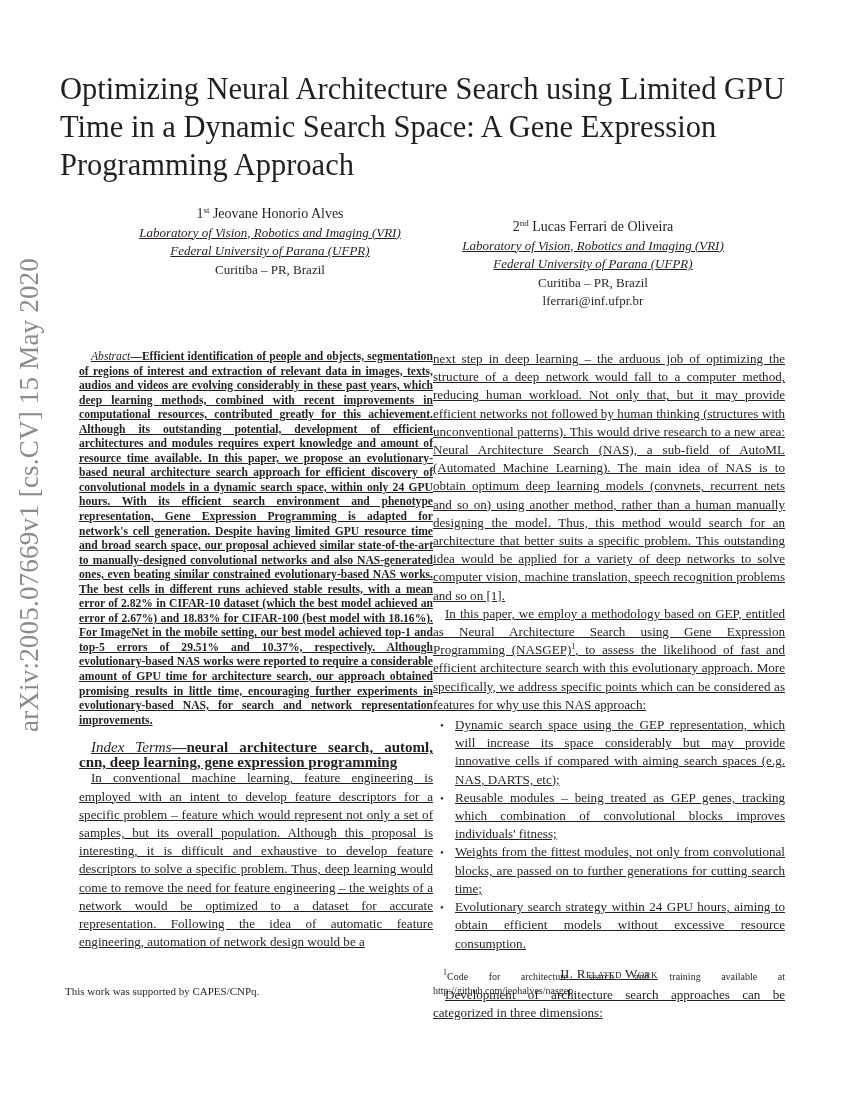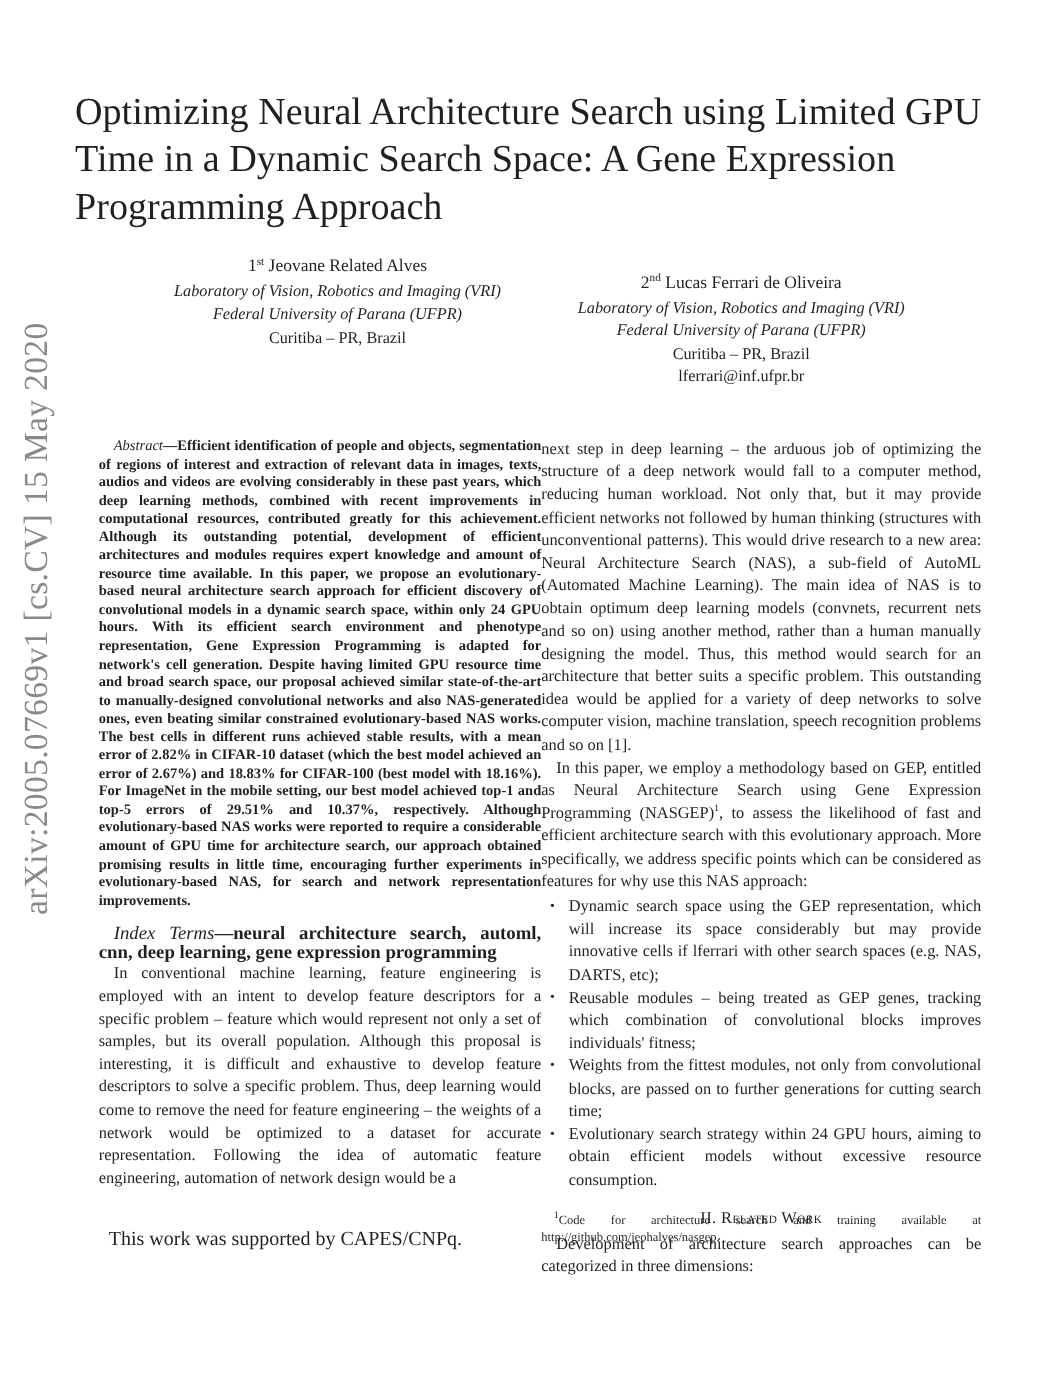--- a/index.html
+++ b/index.html
@@ -12,30 +12,30 @@
     text-align: left; font-size: 30.5px; line-height: 38px; color: #231f20;
   }
   .author {
     position: absolute; top: 205px; width: 330px; text-align: center;
     font-size: 13px; line-height: 18.5px;
   }
   .author.a1 { left: 105px; }
   .author.a2 { left: 428px; margin-top: 13px; }
   .author .name { font-size: 14px; }
   .author sup { font-size: 9px; vertical-align: 5px; line-height: 0; }
-  .author .it { font-style: italic; }
+  .author .it { font-style: italic; text-decoration: underline; }
   .sidebar {
     position: absolute; left: 7px; top: 270px; width: 44px; height: 450px;
   }
   .sidebar span {
     position: absolute; left: 50%; top: 50%;
     transform: translate(-50%, -50%) rotate(-90deg);
     white-space: nowrap; font-size: 27px; color: #8a8a8a; letter-spacing: 0.2px;
   }
-  .col { position: absolute; top: 350px; width: 354px; }
+  .col { position: absolute; top: 350px; width: 354px; text-decoration: underline; }
   .col.left { left: 79px; }
   .col.right { left: 433px; width: 352px; }
   .abstract {
     font-size: 11.6px; line-height: 14.55px; font-weight: bold; text-align: justify;
     text-indent: 12px; margin: 0;
   }
   .abstract .lead { font-style: italic; font-weight: normal; }
   .index { font-size: 15px; line-height: 14.55px; font-weight: bold; text-align: justify; text-indent: 12px; margin: 12px 0 0 0; }
   .index .lead { font-style: italic; font-weight: normal; }
   .sec-head {
@@ -45,39 +45,39 @@
   p.body {
     font-size: 13.1px; line-height: 18.2px; text-align: justify; margin: 0; text-indent: 12px;
   }
   p.body.noind { text-indent: 0; }
   ul.bul { margin: 2px 0 0 0; padding: 0 0 0 22px; list-style: none; }
   ul.bul li {
     font-size: 13.1px; line-height: 18.2px; text-align: justify; position: relative;
   }
   ul.bul li .dot { position: absolute; left: -15px; top: 0; font-size: 11px; }
   .footnote-left {
-    position: absolute; left: 87px; top: 985px; font-size: 16px; line-height: 13px; text-indent: 0;
+    position: absolute; left: 65px; top: 985px; font-size: 11px; line-height: 13px; text-indent: 0;
   }
   .footnote-right {
     position: absolute; left: 433px; top: 970px; width: 352px; font-size: 10px; line-height: 13.5px;
     text-align: justify; text-indent: 10px;
   }
   .footnote-right sup, p.body sup { font-size: 8px; vertical-align: 5px; line-height: 0; }
 </style>
 </head>
 <body>
 
 <div class="sidebar">
   <span>arXiv:2005.07669v1  [cs.CV]  15 May 2020</span>
 </div>
 
 <h1 class="title" style="margin:0;font-weight:normal;">Optimizing Neural Architecture Search using Limited GPU Time in a Dynamic Search Space: A Gene Expression Programming Approach</h1>
 
 <div class="author a1">
-  <div class="name"><span>1</span><sup>st</sup> <span>Jeovane Related Alves</span></div>
+  <div class="name"><span>1</span><sup>st</sup> <span>Jeovane Honorio Alves</span></div>
   <div class="it">Laboratory of Vision, Robotics and Imaging (VRI)</div>
   <div class="it">Federal University of Parana (UFPR)</div>
   <div>Curitiba – PR, Brazil</div>
 </div>
 
 <div class="author a2">
   <div class="name"><span>2</span><sup>nd</sup> <span>Lucas Ferrari de Oliveira</span></div>
   <div class="it">Laboratory of Vision, Robotics and Imaging (VRI)</div>
   <div class="it">Federal University of Parana (UFPR)</div>
   <div>Curitiba – PR, Brazil</div>
@@ -89,21 +89,21 @@
   <p class="index"><span class="lead">Index Terms</span><span>—neural architecture search, automl, cnn, deep learning, gene expression programming</span></p>
   <p class="body">In conventional machine learning, feature engineering is employed with an intent to develop feature descriptors for a specific problem – feature which would represent not only a set of samples, but its overall population. Although this proposal is interesting, it is difficult and exhaustive to develop feature descriptors to solve a specific problem. Thus, deep learning would come to remove the need for feature engineering – the weights of a network would be optimized to a dataset for accurate representation. Following the idea of automatic feature engineering, automation of network design would be a</p>
 </div>
 
 <div class="footnote-left">This work was supported by CAPES/CNPq.</div>
 
 <div class="col right">
   <p class="body noind">next step in deep learning – the arduous job of optimizing the structure of a deep network would fall to a computer method, reducing human workload. Not only that, but it may provide efficient networks not followed by human thinking (structures with unconventional patterns). This would drive research to a new area: Neural Architecture Search (NAS), a sub-field of AutoML (Automated Machine Learning). The main idea of NAS is to obtain optimum deep learning models (convnets, recurrent nets and so on) using another method, rather than a human manually designing the model. Thus, this method would search for an architecture that better suits a specific problem. This outstanding idea would be applied for a variety of deep networks to solve computer vision, machine translation, speech recognition problems and so on [1].</p>
   <p class="body"><span>In this paper, we employ a methodology based on GEP, entitled as Neural Architecture Search using Gene Expression Programming (NASGEP)</span><sup>1</sup><span>, to assess the likelihood of fast and efficient architecture search with this evolutionary approach. More specifically, we address specific points which can be considered as features for why use this NAS approach:</span></p>
   <ul class="bul">
-    <li><span class="dot">•</span><span>Dynamic search space using the GEP representation, which will increase its space considerably but may provide innovative cells if lferrari with other search spaces (e.g. NAS, DARTS, etc);</span></li>
+    <li><span class="dot">•</span><span>Dynamic search space using the GEP representation, which will increase its space considerably but may provide innovative cells if compared with aiming search spaces (e.g. NAS, DARTS, etc);</span></li>
     <li><span class="dot">•</span><span>Reusable modules – being treated as GEP genes, tracking which combination of convolutional blocks improves individuals' fitness;</span></li>
     <li><span class="dot">•</span><span>Weights from the fittest modules, not only from convolutional blocks, are passed on to further generations for cutting search time;</span></li>
     <li><span class="dot">•</span><span>Evolutionary search strategy within 24 GPU hours, aiming to obtain efficient models without excessive resource consumption.</span></li>
   </ul>
   <div class="sec-head">II. Related Work</div>
   <p class="body">Development of architecture search approaches can be categorized in three dimensions:</p>
 </div>
 
 <div class="footnote-right"><sup>1</sup><span>Code for architecture search and training available at http://github.com/jeohalves/nasgep.</span></div>
 

